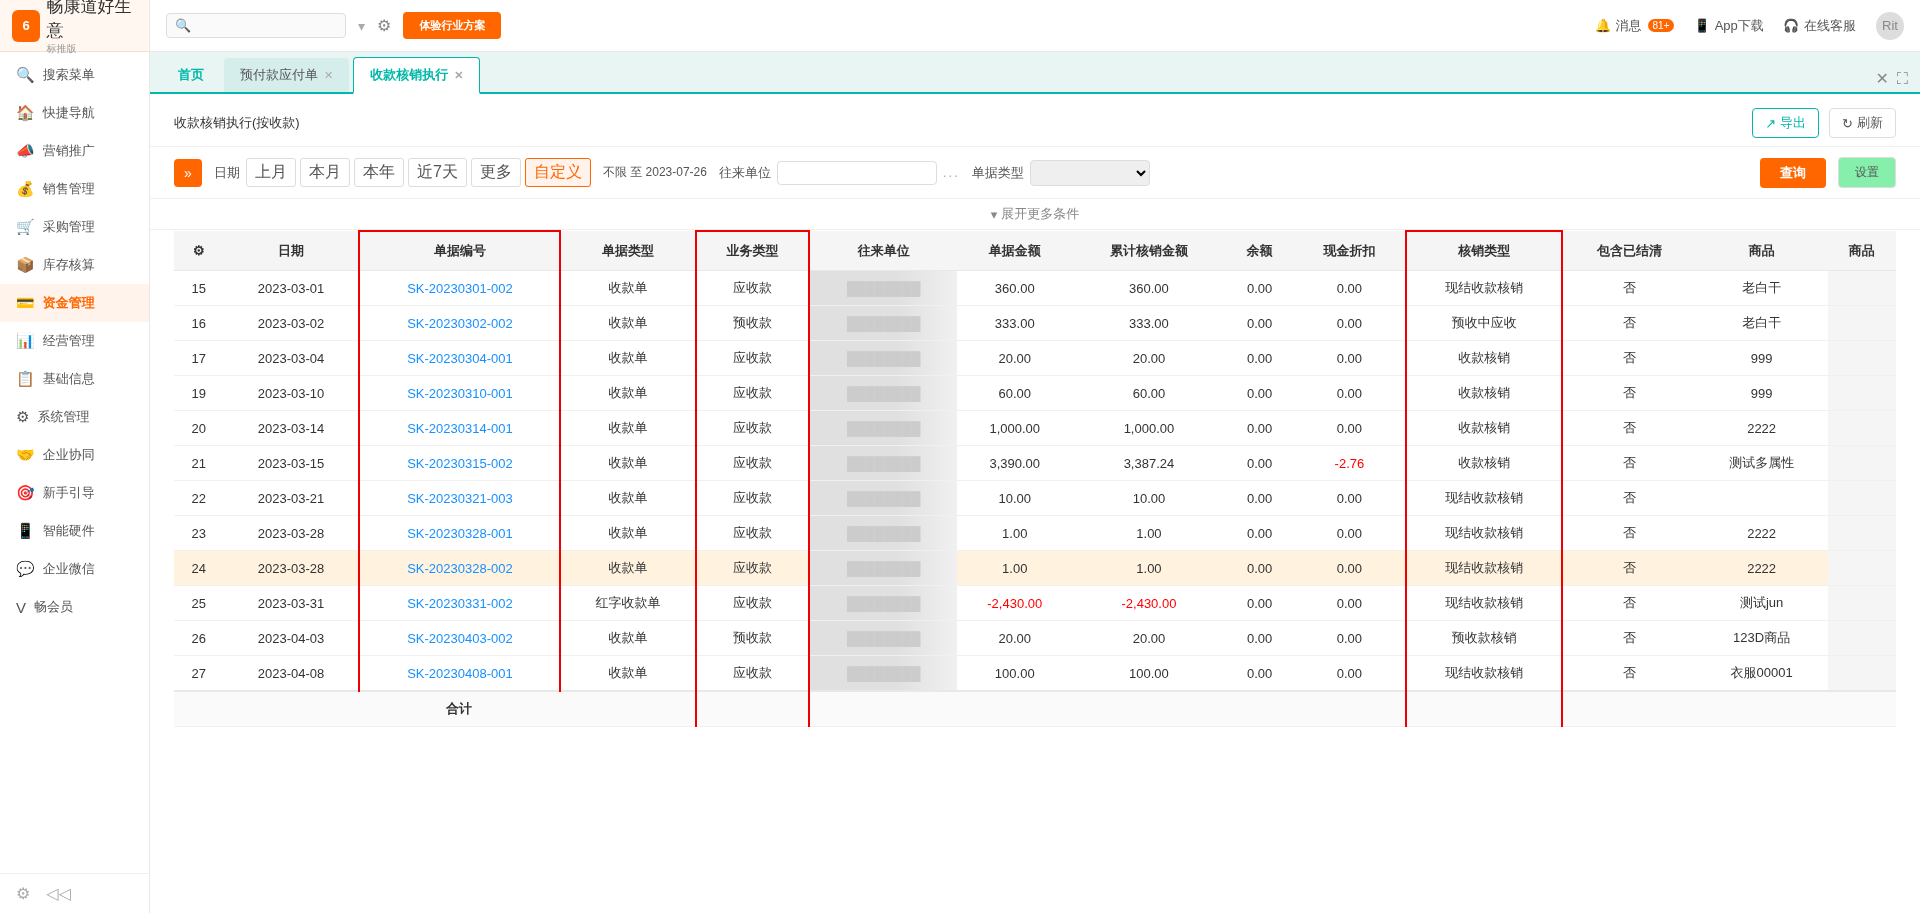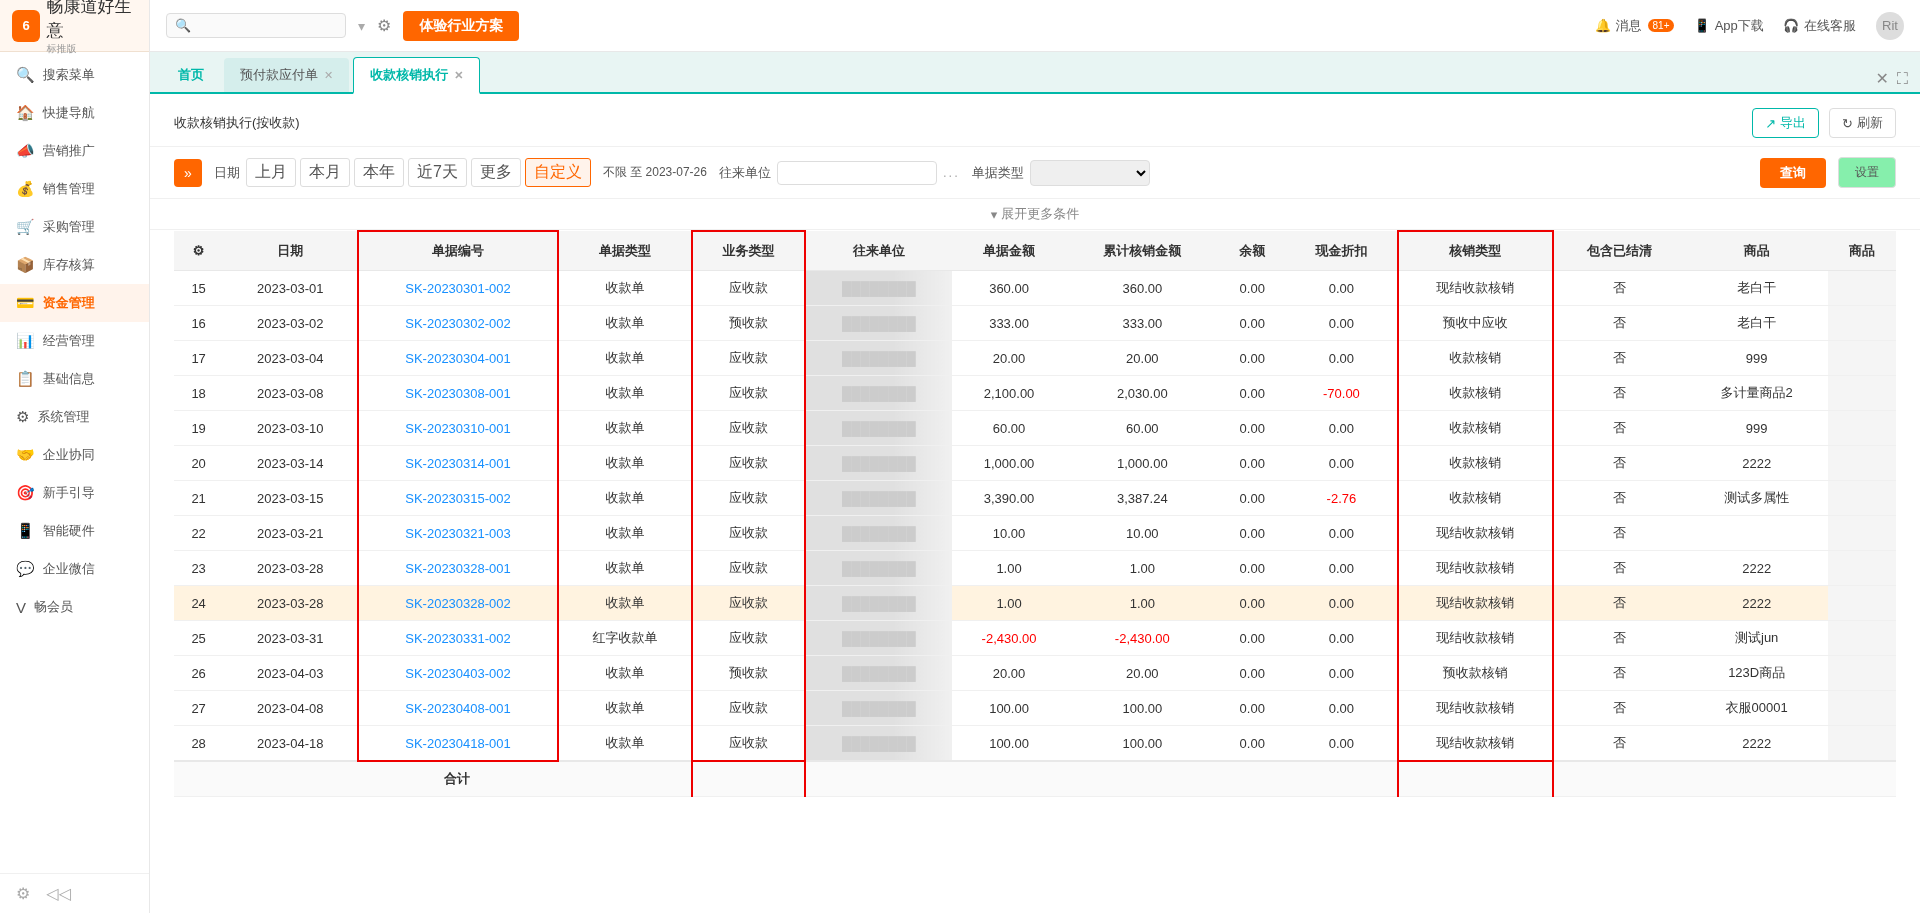--- a/index.html
+++ b/index.html
@@ -64,21 +64,21 @@
       display: flex; align-items: center;
       border: 1px solid #ddd; border-radius: 4px;
       padding: 4px 8px; background: #fafafa;
     }
     .topbar-search input {
       border: none; background: transparent; outline: none; font-size: 12px; width: 100%;
     }
     .topbar-gear { color: #888; cursor: pointer; font-size: 16px; }
     .topbar-trial-btn {
       background: #f60; color: #fff; border: none; border-radius: 4px;
-      padding: 6px 16px; cursor: pointer; font-size: 14px; font-weight: bold;
+      padding: 6px 16px; cursor: pointer; font-size: 11px; font-weight: bold;
     }
     .topbar-spacer { flex: 1; }
     .topbar-actions { display: flex; align-items: center; gap: 20px; color: #555; font-size: 13px; }
     .topbar-action { display: flex; align-items: center; gap: 4px; cursor: pointer; }
     .notif-badge {
       background: #f60; color: #fff; border-radius: 10px;
       padding: 1px 5px; font-size: 10px; margin-left: 2px;
     }
     .topbar-avatar {
       width: 28px; height: 28px; background: #ddd; border-radius: 50%;
@@ -476,38 +476,20 @@
     <td class="">20.00</td>
     <td class="">20.00</td>
     <td>0.00</td>
     <td class="">0.00</td>
     <td style="border-left:2px solid #e00;border-right:2px solid #e00;">收款核销</td>
     <td>否</td>
     <td>999</td>
     <td style="min-width:40px;background:#f5f5f5;"></td>
   </tr>
             <tr>
-    <td>18</td>
-    <td>2023-03-08</td>
-    <td style="border-left:2px solid #e00;border-right:2px solid #e00;">
-      <a class="link-cell">SK-20230308-001</a>
-    </td>
-    <td>收款单</td>
-    <td style="border-left:2px solid #e00;border-right:2px solid #e00;">应收款</td>
-    <td style="color:#ccc;background:linear-gradient(90deg,#e0e0e0 60%,#f0f0f0 100%);min-width:80px;">████████</td>
-    <td class="">2,100.00</td>
-    <td class="">2,030.00</td>
-    <td>0.00</td>
-    <td class="negative">-70.00</td>
-    <td style="border-left:2px solid #e00;border-right:2px solid #e00;">收款核销</td>
-    <td>否</td>
-    <td>多计量商品2</td>
-    <td style="min-width:40px;background:#f5f5f5;"></td>
-  </tr>
-            <tr>
     <td>19</td>
     <td>2023-03-10</td>
     <td style="border-left:2px solid #e00;border-right:2px solid #e00;">
       <a class="link-cell">SK-20230310-001</a>
     </td>
     <td>收款单</td>
     <td style="border-left:2px solid #e00;border-right:2px solid #e00;">应收款</td>
     <td style="color:#ccc;background:linear-gradient(90deg,#e0e0e0 60%,#f0f0f0 100%);min-width:80px;">████████</td>
     <td class="">60.00</td>
     <td class="">60.00</td>
@@ -655,38 +637,20 @@
     <td style="color:#ccc;background:linear-gradient(90deg,#e0e0e0 60%,#f0f0f0 100%);min-width:80px;">████████</td>
     <td class="">100.00</td>
     <td class="">100.00</td>
     <td>0.00</td>
     <td class="">0.00</td>
     <td style="border-left:2px solid #e00;border-right:2px solid #e00;">现结收款核销</td>
     <td>否</td>
     <td>衣服00001</td>
     <td style="min-width:40px;background:#f5f5f5;"></td>
   </tr>
-            <tr>
-    <td>28</td>
-    <td>2023-04-18</td>
-    <td style="border-left:2px solid #e00;border-right:2px solid #e00;border-bottom:2px solid #e00;">
-      <a class="link-cell">SK-20230418-001</a>
-    </td>
-    <td>收款单</td>
-    <td style="border-left:2px solid #e00;border-right:2px solid #e00;border-bottom:2px solid #e00;">应收款</td>
-    <td style="color:#ccc;background:linear-gradient(90deg,#e0e0e0 60%,#f0f0f0 100%);min-width:80px;">████████</td>
-    <td class="">100.00</td>
-    <td class="">100.00</td>
-    <td>0.00</td>
-    <td class="">0.00</td>
-    <td style="border-left:2px solid #e00;border-right:2px solid #e00;border-bottom:2px solid #e00;">现结收款核销</td>
-    <td>否</td>
-    <td>2222</td>
-    <td style="min-width:40px;background:#f5f5f5;"></td>
-  </tr>
           </tbody>
         <tfoot>
           <tr class="table-footer">
             <td></td>
             <td colspan="3">合计</td>
             <td style="border-left:2px solid #e00;border-right:2px solid #e00;"></td>
             <td></td>
             <td></td>
             <td></td>
             <td></td>

